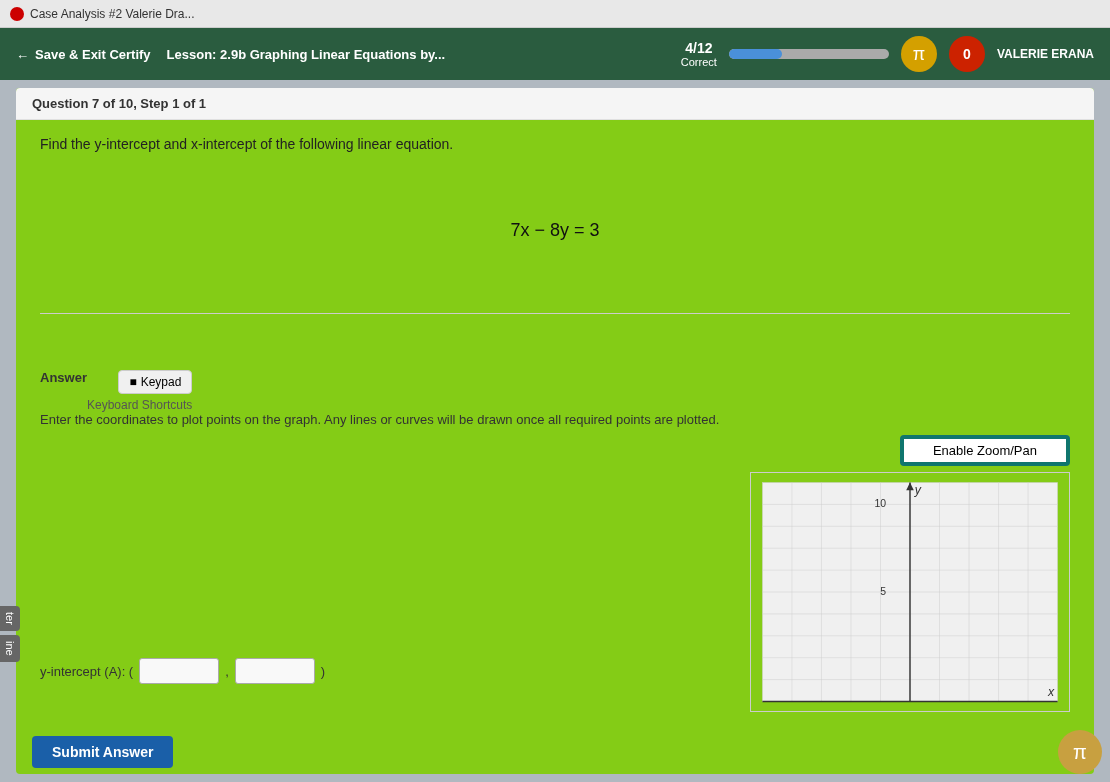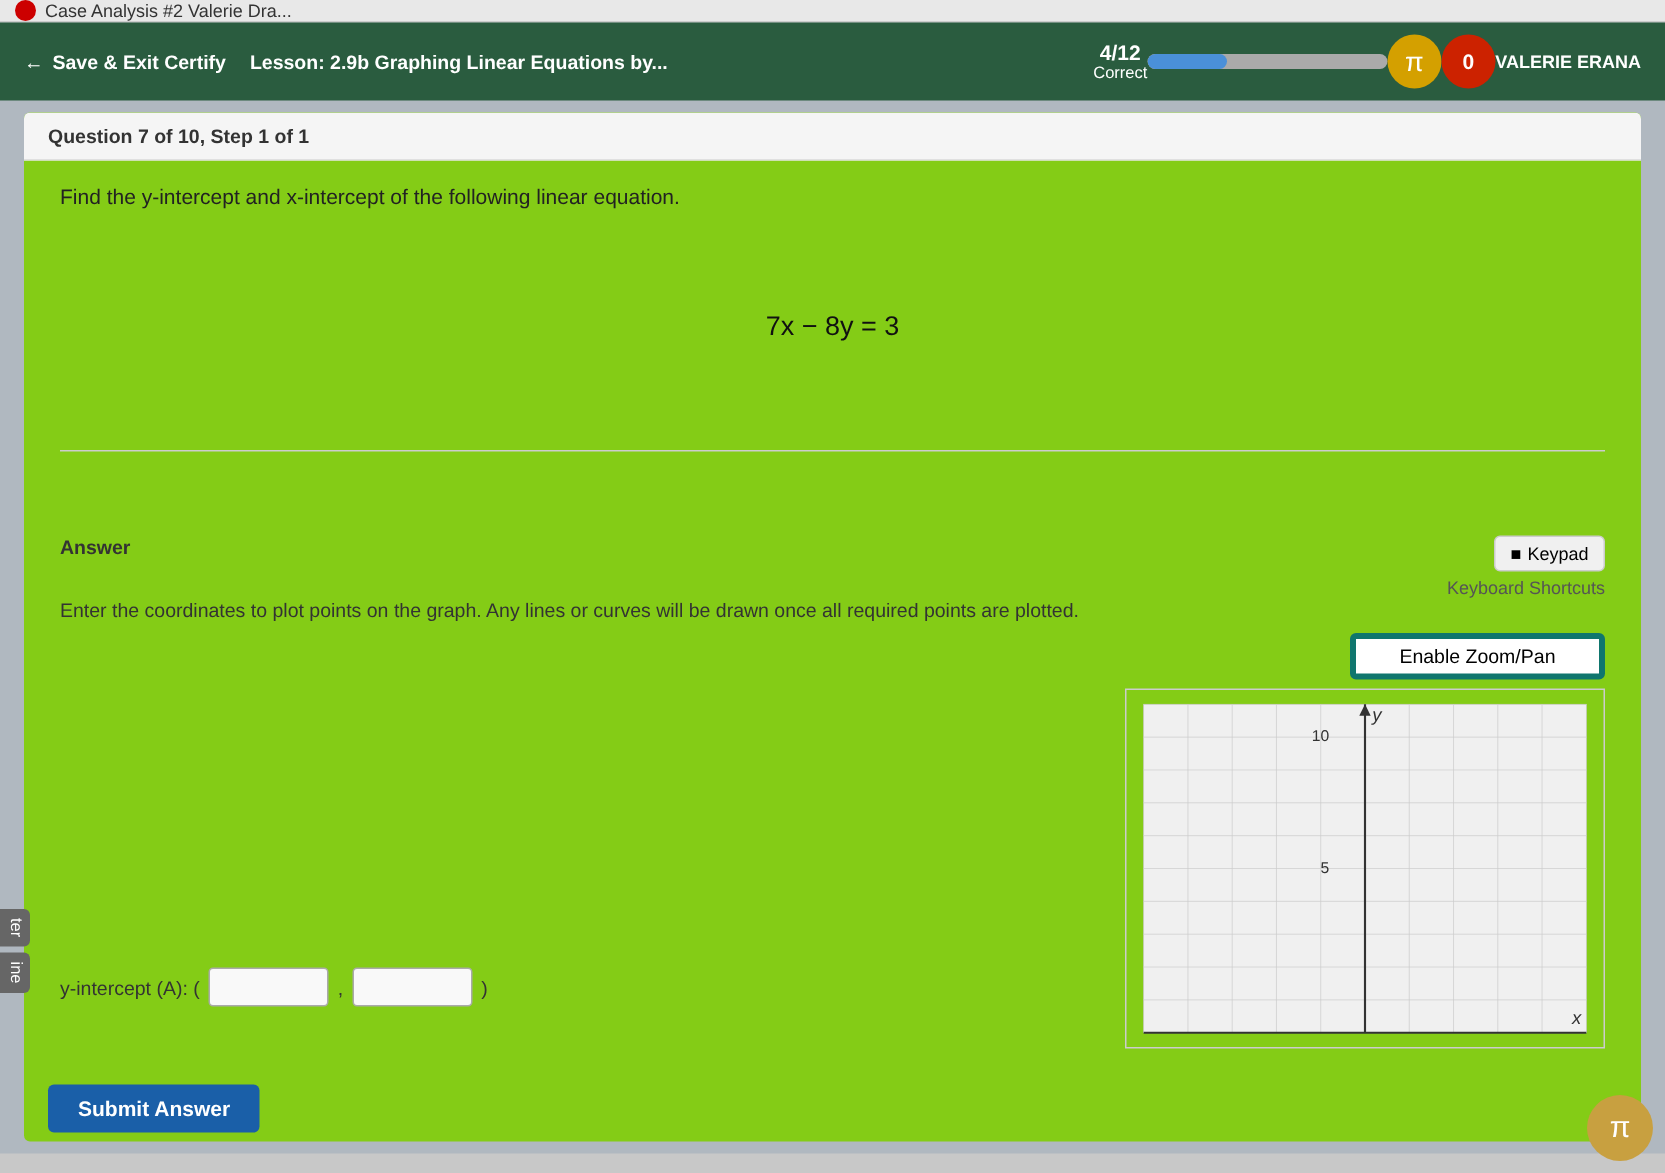--- a/index.html
+++ b/index.html
@@ -8,21 +8,21 @@
       background: #c8c8c8;
       width: 1110px;
       height: 782px;
       overflow: hidden;
       position: relative;
     }
 
     
     .browser-bar {
       background: #e8e8e8;
-      height: 15px;
+      height: 28px;
       display: flex;
       align-items: center;
       padding: 0 10px;
       font-size: 12px;
       color: #333;
       border-bottom: 1px solid #ccc;
     }
     .browser-favicon {
       width: 14px;
       height: 14px;
@@ -57,21 +57,21 @@
       gap: 6px;
       font-size: 13px;
       font-weight: bold;
       color: white;
       cursor: pointer;
       white-space: nowrap;
     }
     .header-right {
       display: flex;
       align-items: center;
-      gap: 0;
+      gap: 12px;
       margin-left: auto;
     }
     .progress-bar-container {
       width: 160px;
       height: 10px;
       background: #aaa;
       border-radius: 5px;
       overflow: hidden;
     }
     .progress-bar-fill {
@@ -318,21 +318,21 @@
     </div>
 
     <div class="question-body">
       <p class="question-text">Find the y-intercept and x-intercept of the following linear equation.</p>
       <div class="equation-display">
         <span>7x − 8y = 3</span>
       </div>
       <hr class="divider-line">
 
       <div class="answer-section">
-        <div style="display:flex;justify-content:space-between;align-items:flex-start;">
+        <div style="display:flex;align-items:flex-start;">
           <span class="answer-label">Answer</span>
           <div style="display:flex;flex-direction:column;align-items:flex-end;gap:4px;">
             <button class="keypad-btn">
               <span>■</span>
               <span>Keypad</span>
             </button>
             <span class="keyboard-shortcuts-link">Keyboard Shortcuts</span>
           </div>
         </div>
 

